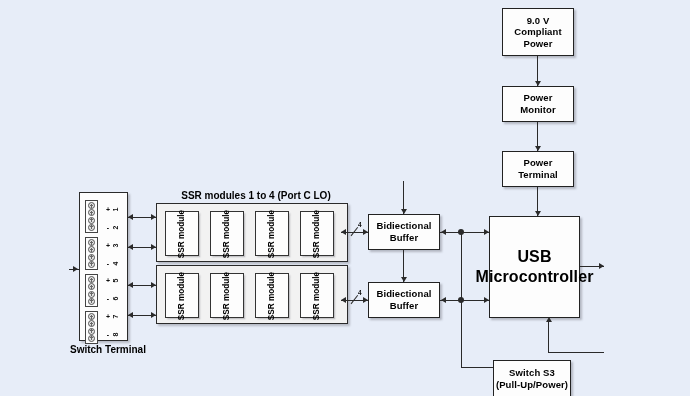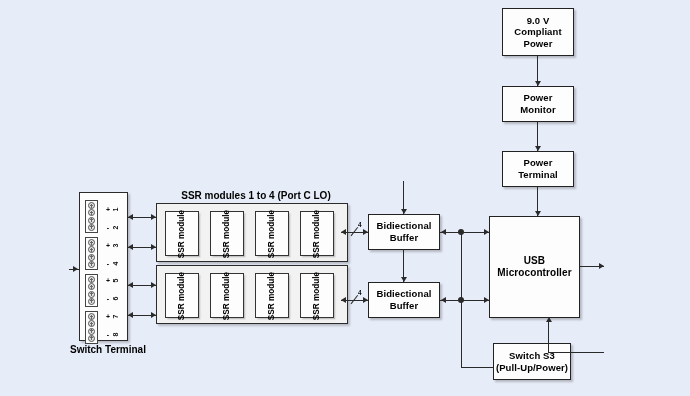--- a/index.html
+++ b/index.html
@@ -227,21 +227,21 @@
   <div class="box" style="left:502px; top:151px; width:72px; height:36px;">
     <div>
       <span>Power</span>
       <span>Terminal</span>
     </div>
   </div>
 
   <div class="vline" style="left:537px; top:187px; height:29px;"></div>
   <div class="arrow-d" style="left:534.5px; top:211px;"></div>
 
-  <div class="box" style="left:489px; top:216px; width:91px; height:102px; font-size:10px;">
+  <div class="box" style="left:489px; top:216px; width:91px; height:102px; font-size:16px;">
     <div>
       <span>USB</span>
       <span>Microcontroller</span>
     </div>
   </div>
 
   <div class="hline" style="left:580px; top:266px; width:24px;"></div>
   <div class="arrow-r" style="left:599px; top:263px;"></div>
 
 
@@ -272,21 +272,21 @@
   <div class="junction" style="left:458px; top:229px;"></div>
 
   <div class="hline" style="left:440px; top:299.5px; width:49px;"></div>
   <div class="arrow-l" style="left:441px; top:296.5px;"></div>
   <div class="arrow-r" style="left:484px; top:296.5px;"></div>
   <div class="junction" style="left:458px; top:297px;"></div>
 
   <div class="vline" style="left:460.5px; top:232px; height:136px;"></div>
   <div class="hline" style="left:460.5px; top:366.5px; width:33px;"></div>
 
-  <div class="box" style="left:493px; top:343px; width:78px; height:37px;">
+  <div class="box" style="left:493px; top:360px; width:78px; height:37px;">
     <div>
       <span>Switch S3</span>
       <span>(Pull-Up/Power)</span>
     </div>
   </div>
 
   <div class="hline" style="left:548px; top:351.5px; width:56px;"></div>
   <div class="vline" style="left:548px; top:322px; height:30px;"></div>
   <div class="arrow-u" style="left:545.5px; top:317px;"></div>
 

